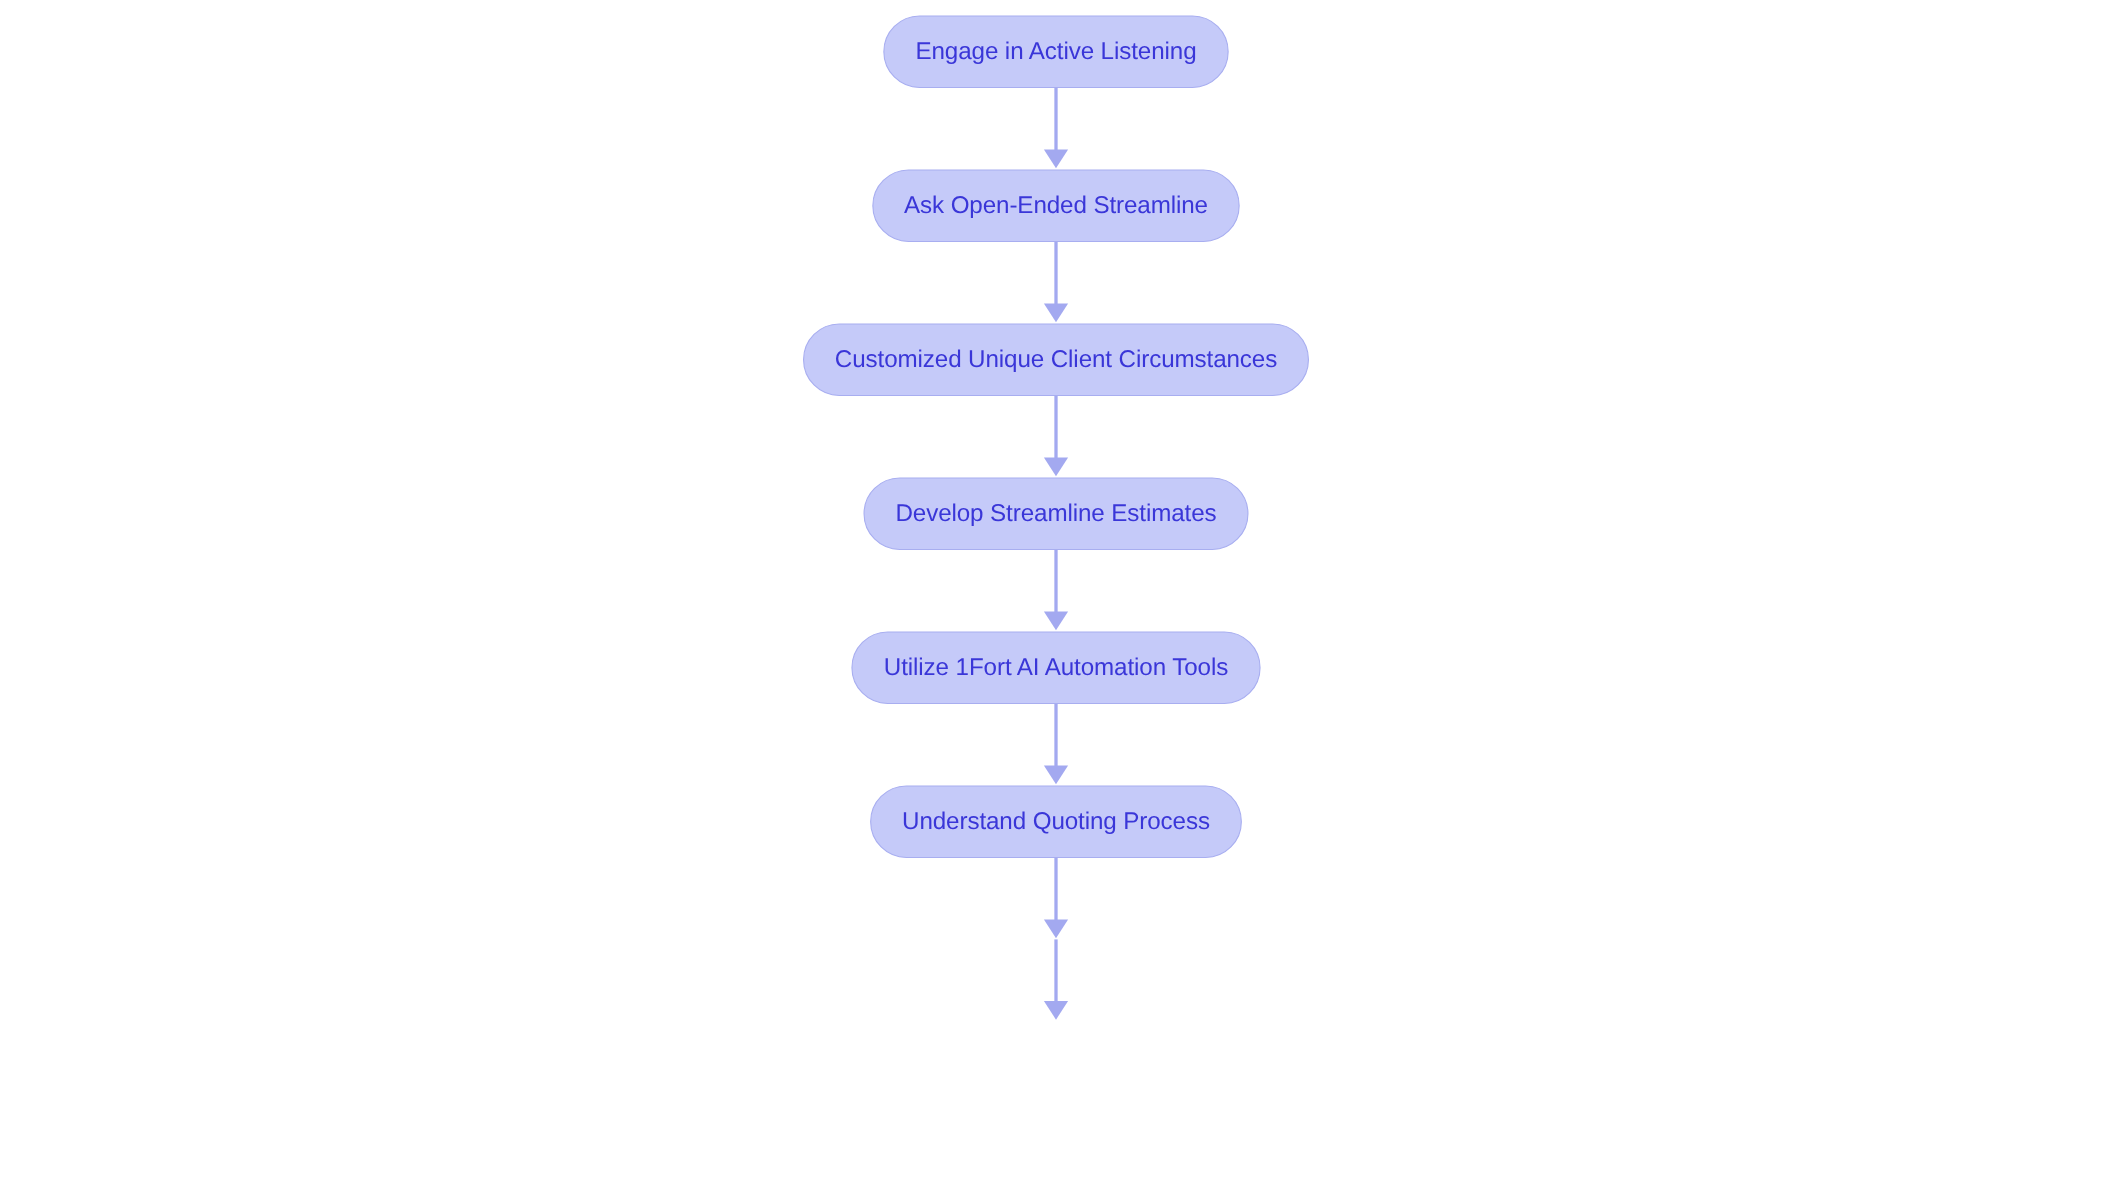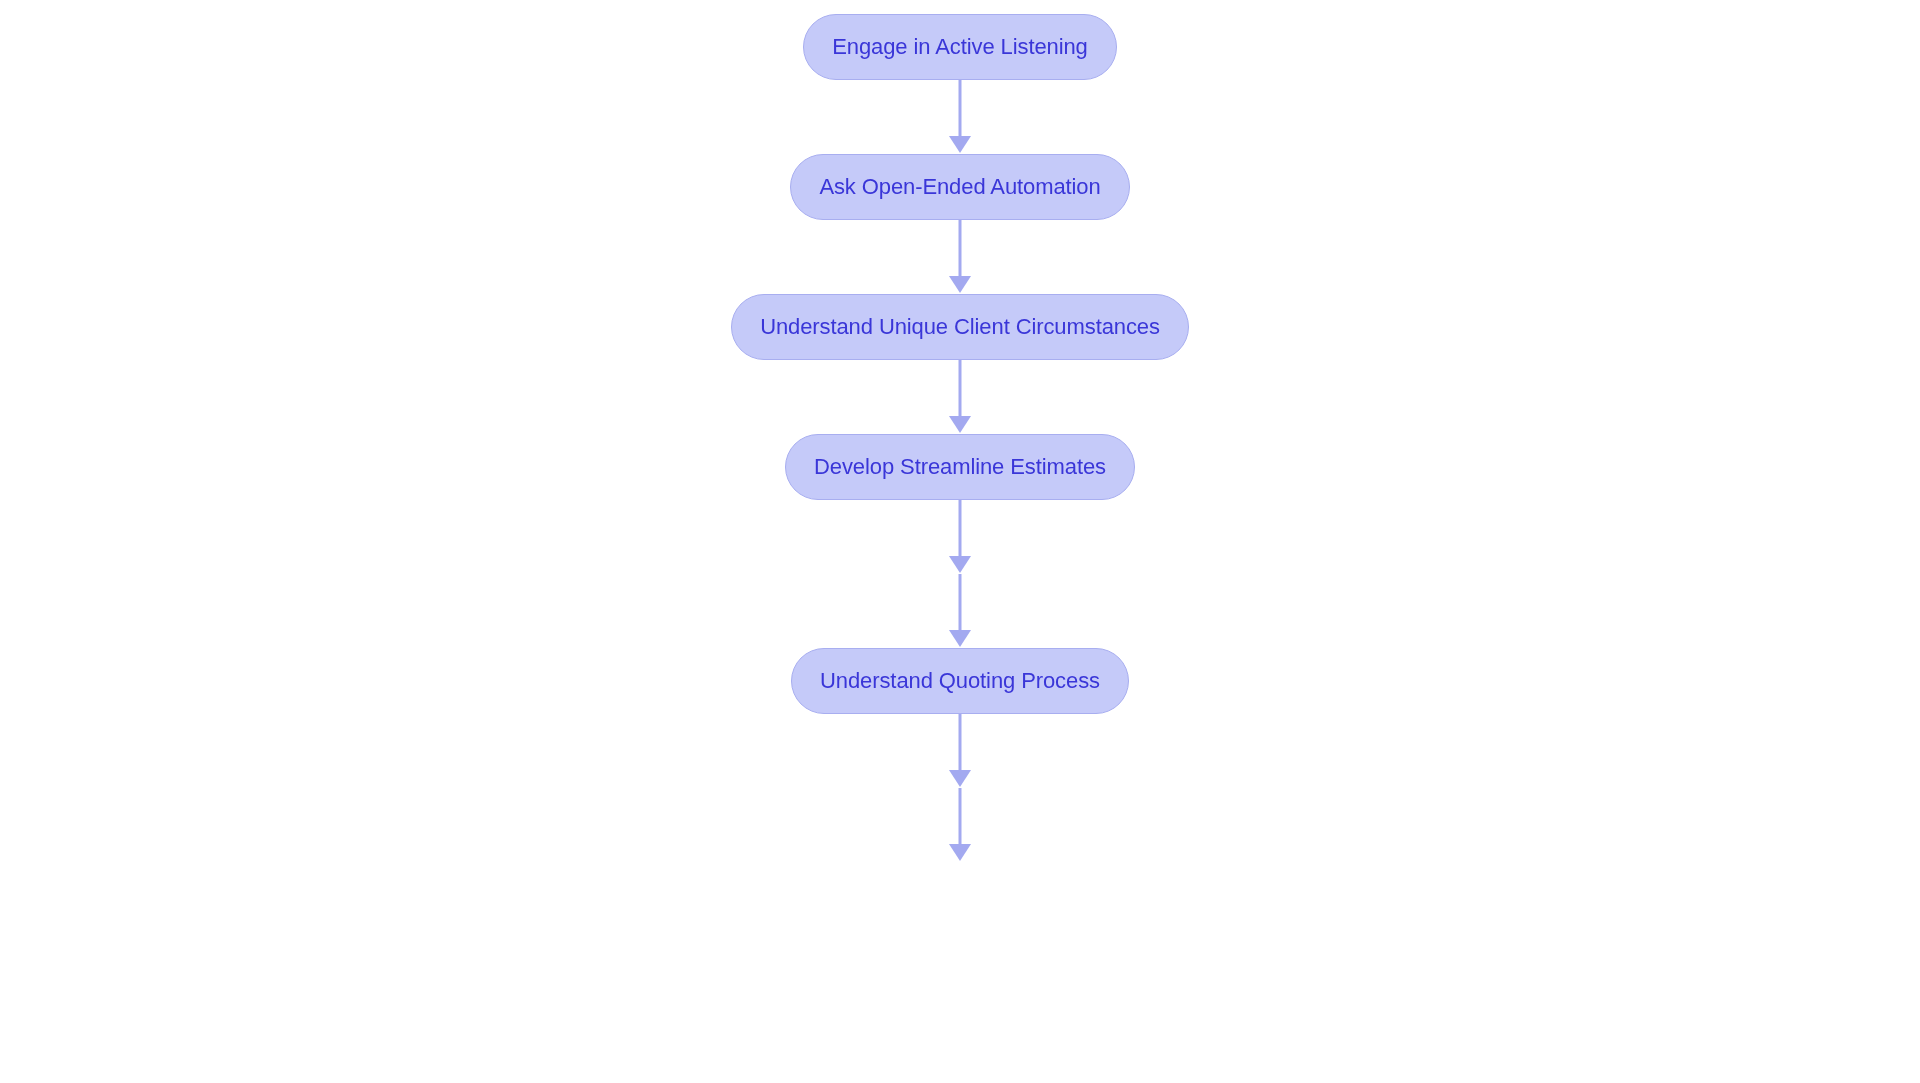--- a/index.html
+++ b/index.html
@@ -99,44 +99,49 @@
         <div class="flow-node">
           <span class="flow-node-label">Engage in Active Listening</span>
         </div>
       </div>
       <div class="flow-connector">
         <div class="connector-line"></div>
         <div class="connector-arrowhead"></div>
       </div>
       <div class="flow-step">
         <div class="flow-node">
-          <span class="flow-node-label">Ask Open-Ended Automation</span>
+          <span class="flow-node-label">Ask Open-Ended Streamline</span>
         </div>
       </div>
       <div class="flow-connector">
         <div class="connector-line"></div>
         <div class="connector-arrowhead"></div>
       </div>
       <div class="flow-step">
         <div class="flow-node">
-          <span class="flow-node-label">Understand Unique Client Circumstances</span>
+          <span class="flow-node-label">Customized Unique Client Circumstances</span>
         </div>
       </div>
       <div class="flow-connector">
         <div class="connector-line"></div>
         <div class="connector-arrowhead"></div>
       </div>
       <div class="flow-step">
         <div class="flow-node">
           <span class="flow-node-label">Develop Streamline Estimates</span>
         </div>
       </div>
       <div class="flow-connector">
         <div class="connector-line"></div>
         <div class="connector-arrowhead"></div>
+      </div>
+      <div class="flow-step">
+        <div class="flow-node">
+          <span class="flow-node-label">Utilize 1Fort AI Automation Tools</span>
+        </div>
       </div>
       <div class="flow-connector">
         <div class="connector-line"></div>
         <div class="connector-arrowhead"></div>
       </div>
       <div class="flow-step">
         <div class="flow-node">
           <span class="flow-node-label">Understand Quoting Process</span>
         </div>
       </div>

